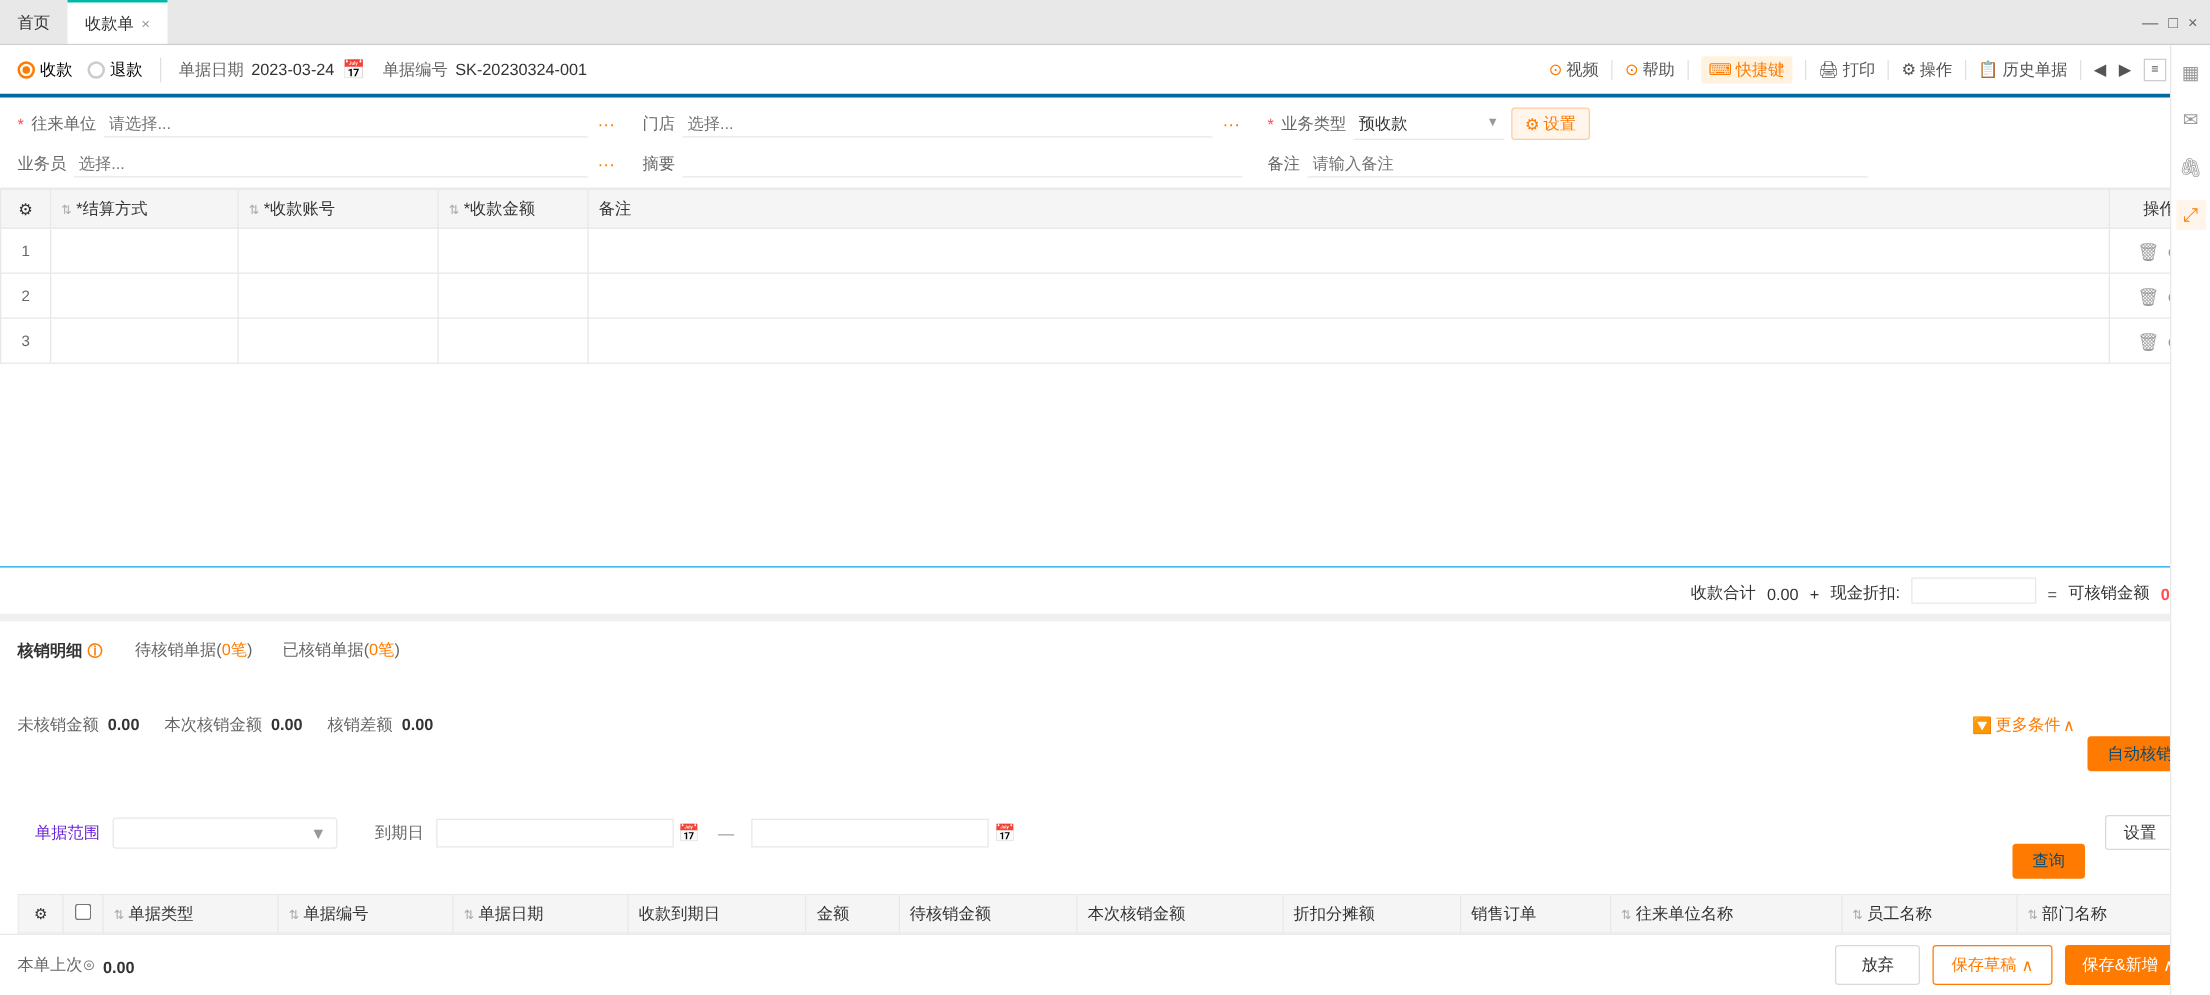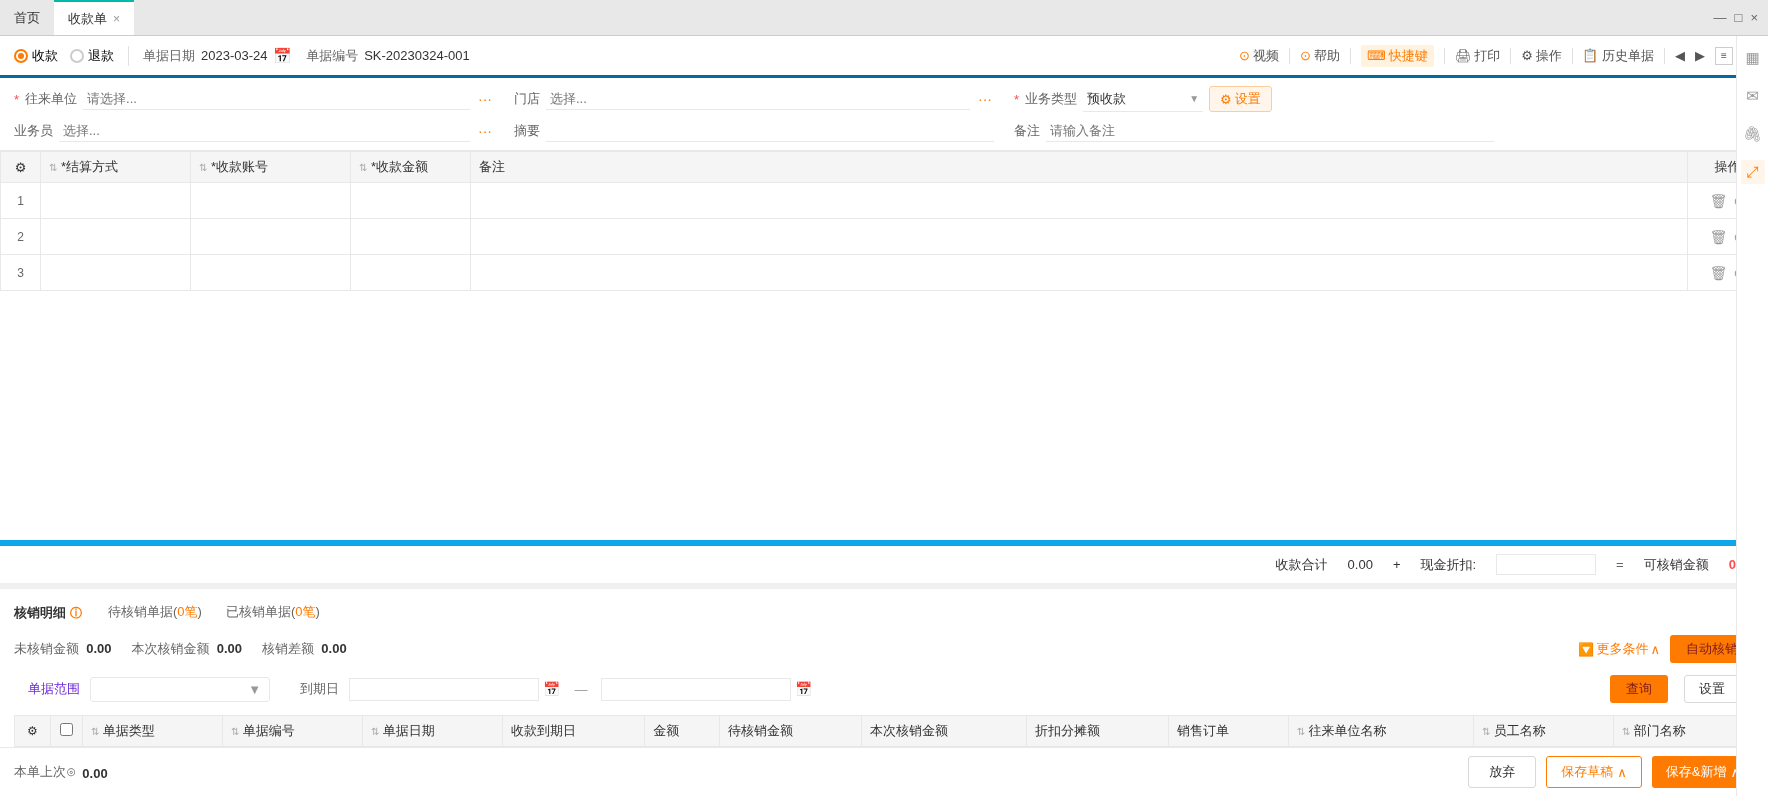--- a/index.html
+++ b/index.html
@@ -179,25 +179,25 @@
       justify-content: center;
       gap: 6px;
       padding: 4px 8px !important;
     }
     .action-icon { color: #999; cursor: pointer; font-size: 14px; }
     .th-setting { text-align: center !important; }
 
     
     .summary-row {
       display: flex;
-      align-items: center;
+      align-items: flex-end;
       justify-content: flex-end;
       padding: 8px 14px;
-      gap: 20px;
-      border-top: 6px solid #0ea5e9;
+      gap: 9px;
+      border-top: 1px solid #0ea5e9;
       font-size: 13px;
       color: #333;
     }
     .summary-row .sum-val { color: #333; }
     .summary-row .eq { color: #666; }
     .summary-row .final-val { color: #ff4d4f; font-weight: bold; }
     .summary-input {
       border: 1px solid #e8e8e8;
       outline: none;
       padding: 2px 6px;
@@ -247,24 +247,25 @@
     .filter-row {
       display: flex;
       align-items: center;
       justify-content: space-between;
       padding: 4px 14px;
     }
     .filter-left { display: flex; align-items: center; gap: 10px; flex: 1; }
     .filter-right { display: flex; align-items: center; gap: 16px; }
     .more-conditions { color: #ff7a00; cursor: pointer; font-size: 12px; display: flex; align-items: center; gap: 2px; }
     .btn-query {
-      background: #ff7a00; color: #7f1d1d;
+      background: #ff7a00; color: #0c4a6e;
       border: none; border-radius: 3px;
       padding: 5px 16px; cursor: pointer;
       font-size: 13px;
+      margin-top: 46px;
     }
     .btn-settings-outline {
       background: #fff; color: #333;
       border: 1px solid #d9d9d9; border-radius: 3px;
       padding: 4px 14px; cursor: pointer;
       font-size: 13px;
     }
     .select-range {
       display: flex;
       align-items: center;

